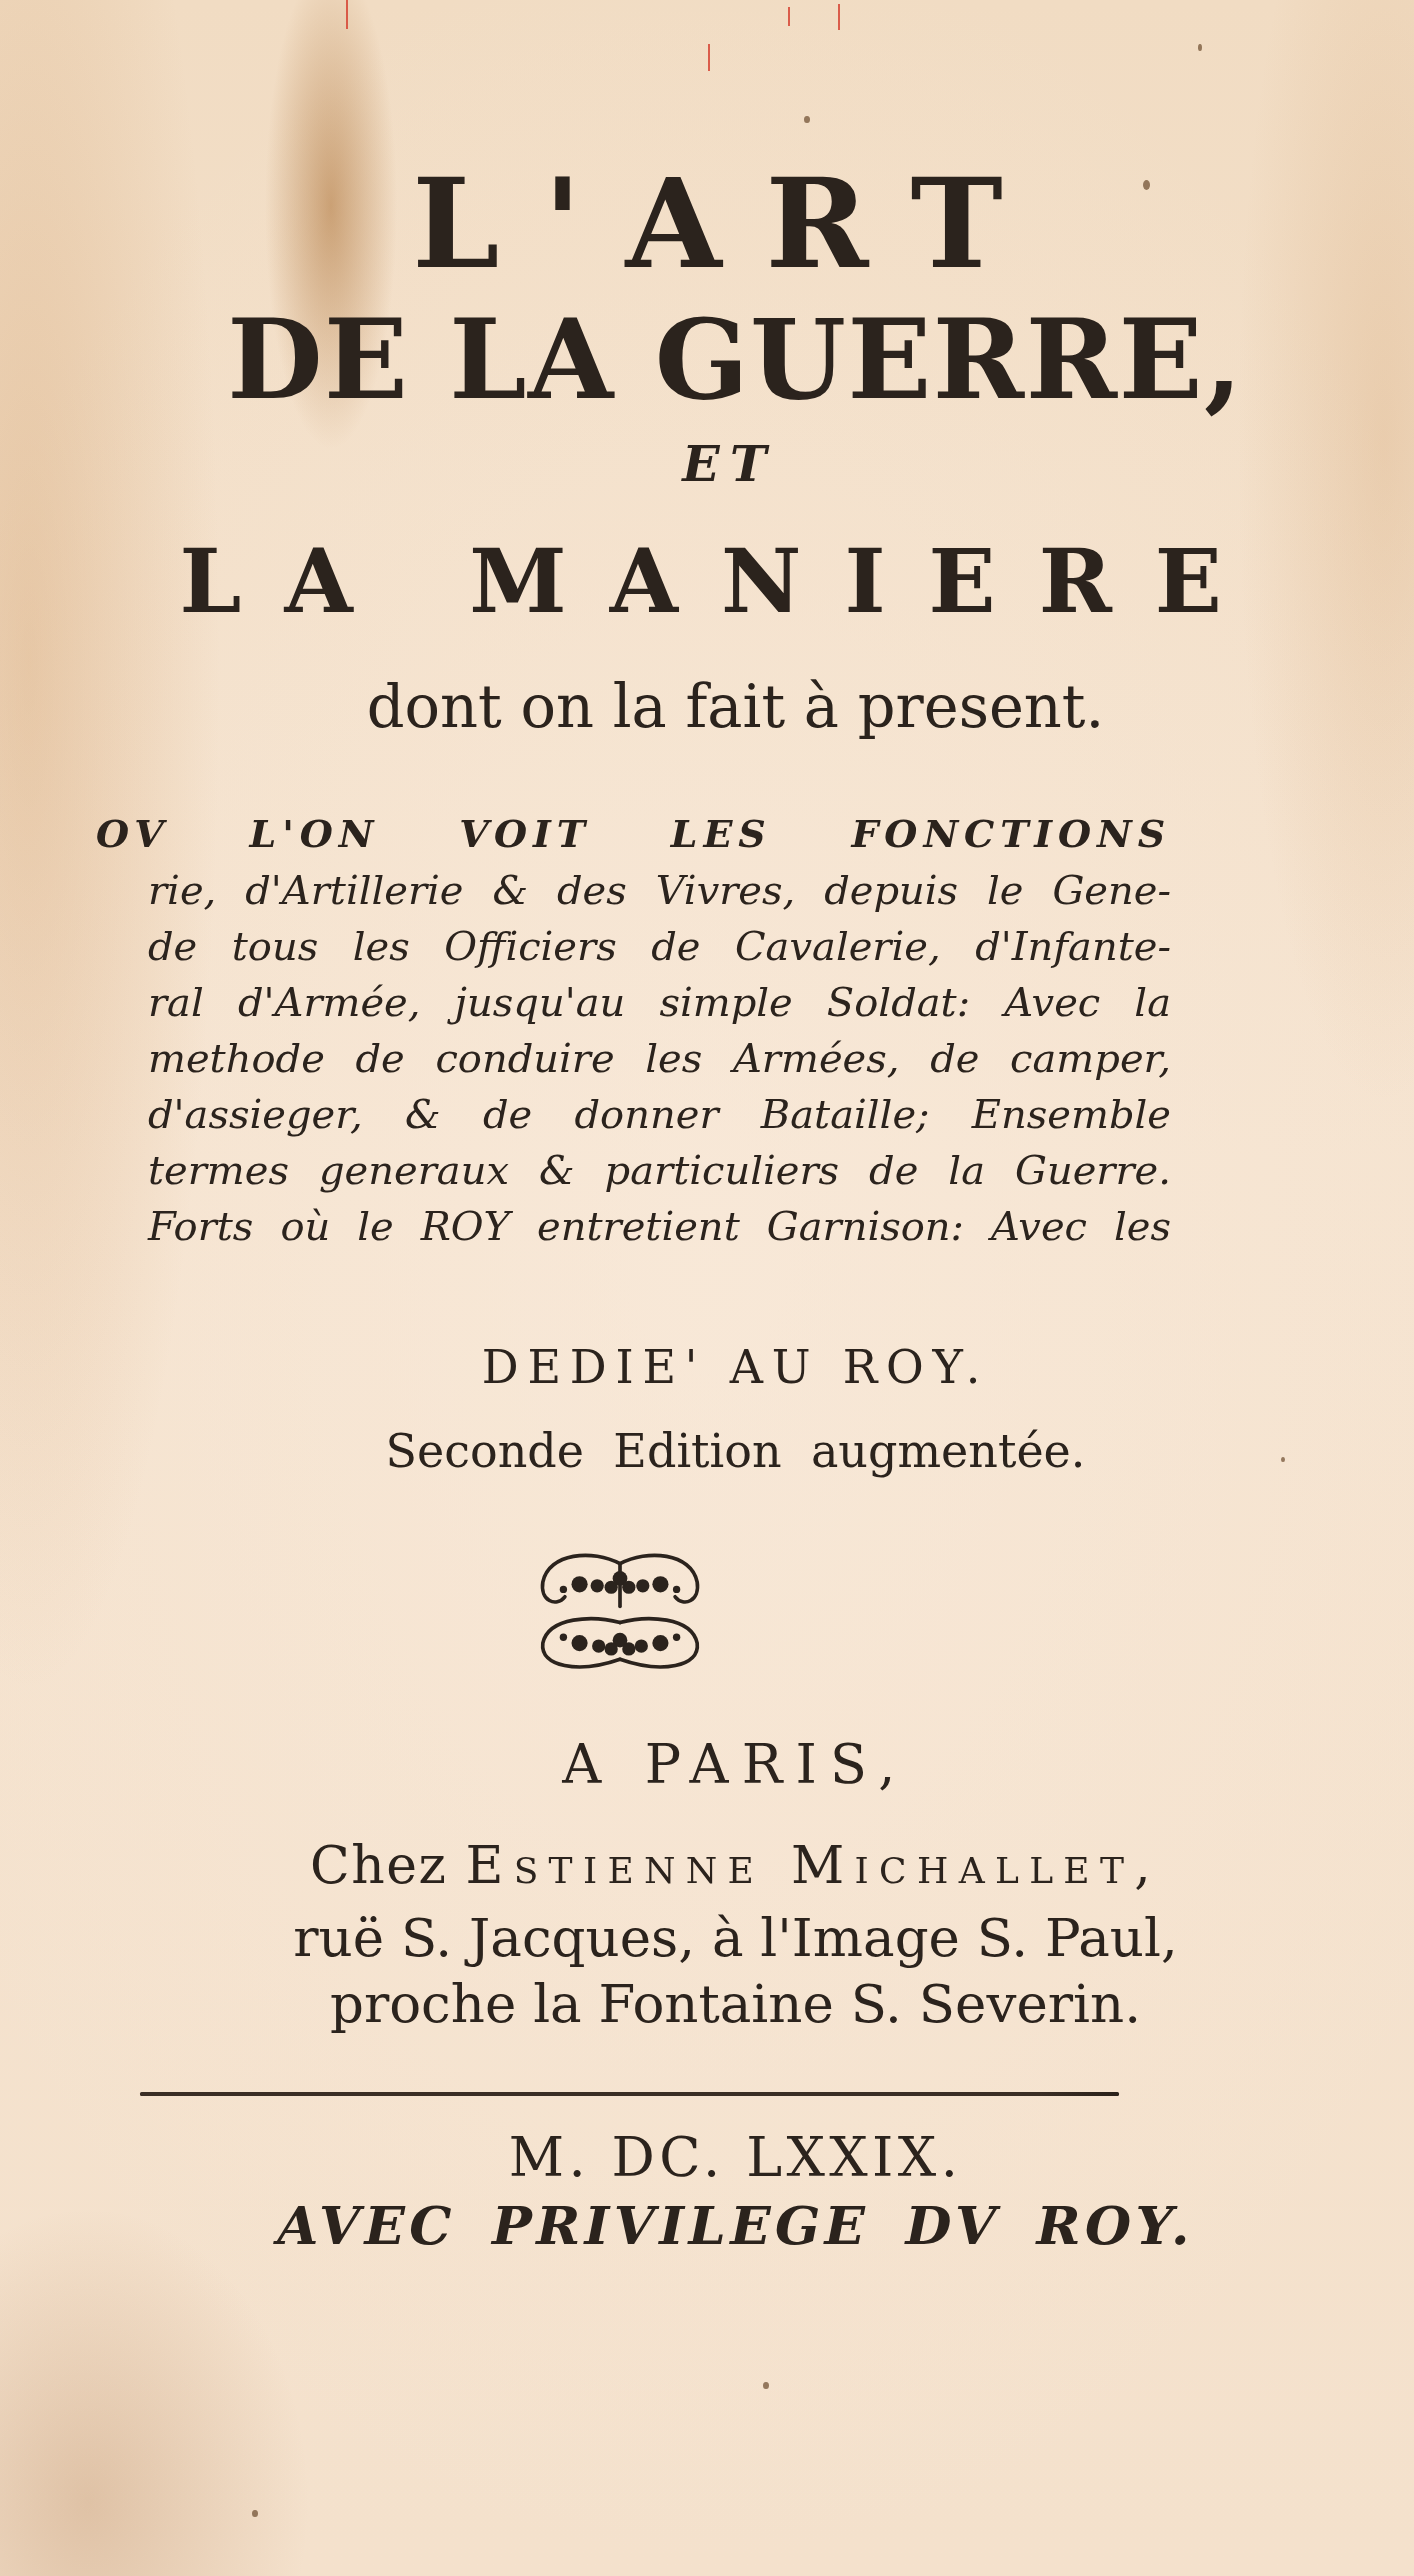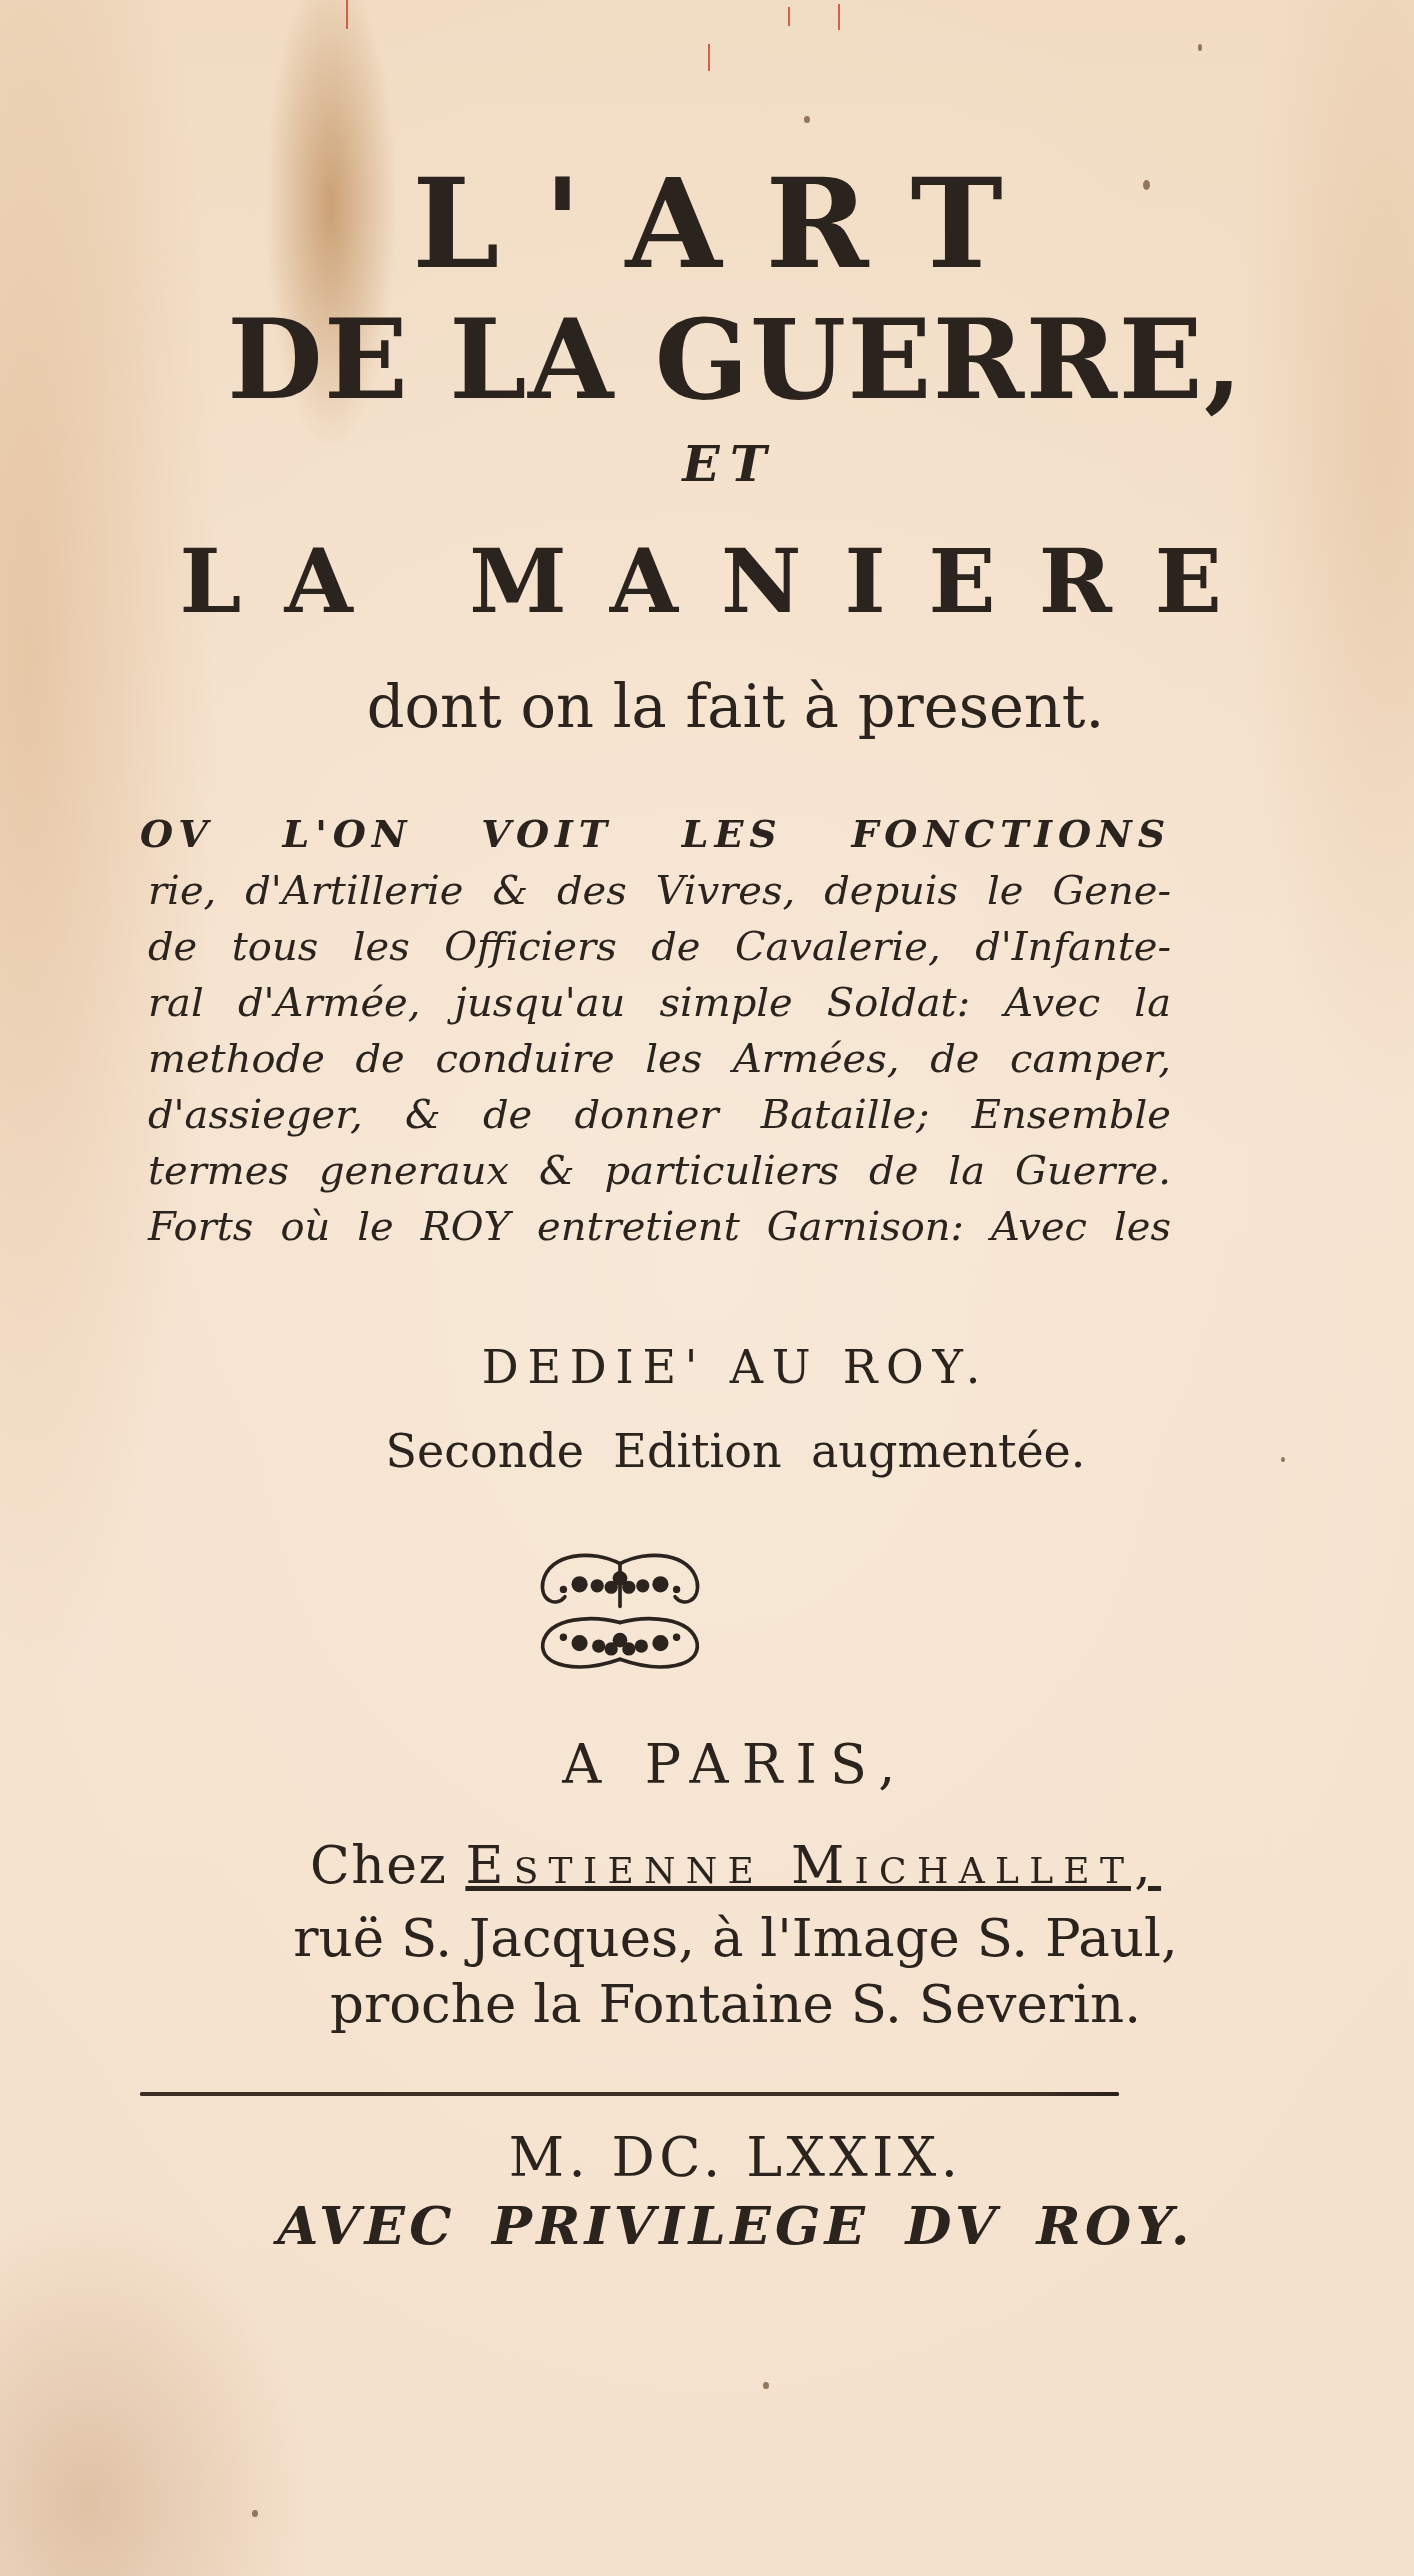--- a/index.html
+++ b/index.html
@@ -93,21 +93,20 @@
     .para .row {
       display: block;
       white-space: nowrap;
       text-align: justify;
       text-align-last: justify;
     }
     .para .row.first {
       font-size: 38px;
       letter-spacing: 5.9px;
       font-weight: bold;
-      margin-left: 44px;
     }
     .para .row.sub {
       padding-left: 52px;
     }
     .dedie {
       top: 1344px;
       font-size: 46px;
       letter-spacing: 8.8px;
       padding-right: 22px;
     }
@@ -132,21 +131,20 @@
     }
     .printer {
       top: 1839px;
       font-size: 52px;
       letter-spacing: 1.5px;
       padding-right: 29px;
     }
     .printer .sc {
       font-variant: small-caps;
       letter-spacing: 10.3px;
-      text-decoration: underline;
     }
     .address-1 {
       top: 1911px;
       font-size: 53px;
       padding-right: 29px;
     }
     .address-2 {
       top: 1977px;
       font-size: 53px;
       padding-right: 37px;

